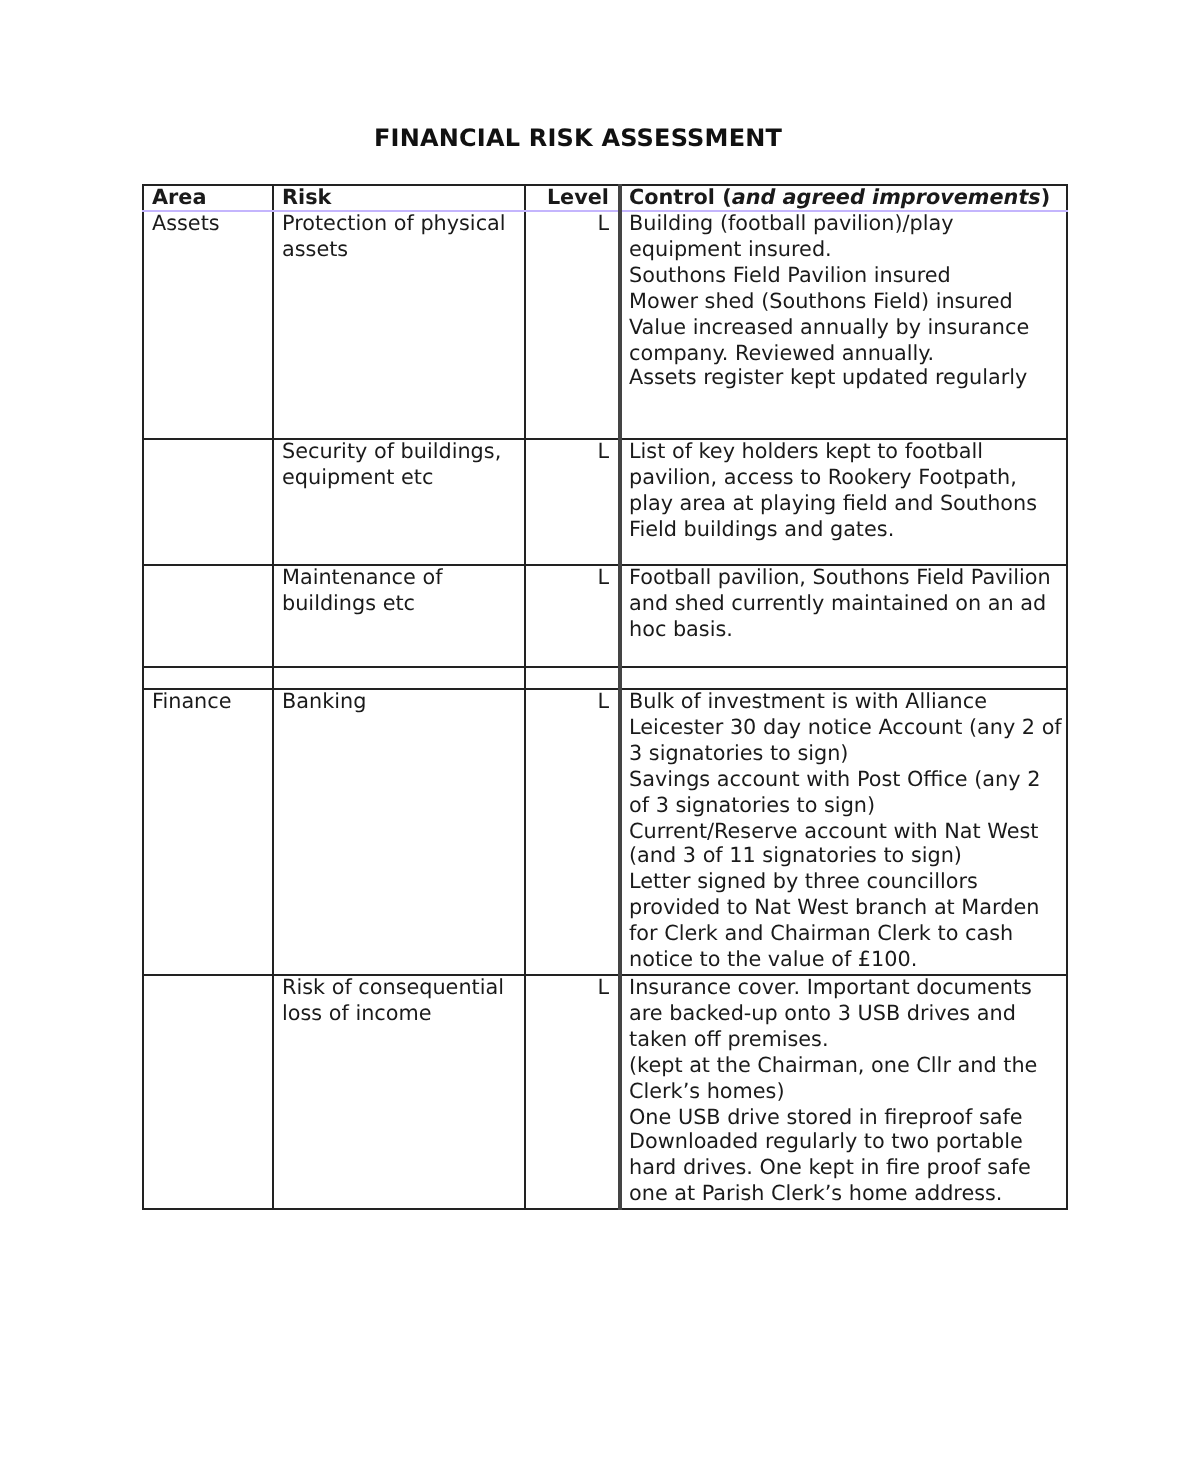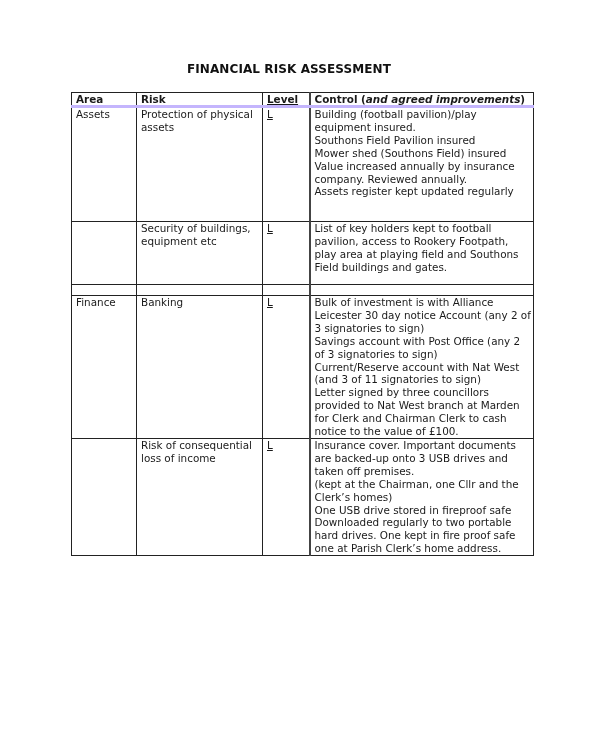--- a/index.html
+++ b/index.html
@@ -49,24 +49,23 @@
       height: 12px;
       line-height: 12px;
       padding-top: 0;
       padding-bottom: 0;
     }
     table.risk th em { font-style: italic; }
     table.risk td.col-control, table.risk th.col-control {
       border-left: 2px solid #444;
     }
     table.risk td.col-level, table.risk th.col-level {
-      text-align: left;
-      text-decoration: underline;
+      text-align: right;
     }
-    table.risk tr.header-row th { border-bottom: 3px solid #c4b5fd; }
+    table.risk tr.header-row th { border-bottom: 1px solid #c4b5fd; }
     .cline { display: block; white-space: nowrap; }
     tr.spacer td { height: 10px; padding: 0; }
     tr.r1 td { height: 113px; margin-left: 48px; }
     tr.r2 td { height: 62px; }
     tr.r3 td { height: 50px; }
     tr.r4 td { height: 141px; }
     tr.r5 td { height: 116px; }
     tr.r6 td { height: 40px; }
     .risk-text { display: block; }
   </style>
@@ -118,20 +117,33 @@
       </td>
       <td class="col-level">L</td>
       <td class="col-control">
         <span class="cline">List of key holders kept to football</span>
         <span class="cline">pavilion, access to Rookery Footpath,</span>
         <span class="cline">play area at playing field and Southons</span>
         <span class="cline">Field buildings and gates.</span>
       </td>
     </tr>
 
+    <tr class="r3">
+      <td></td>
+      <td>
+        <span class="risk-text">Maintenance of</span>
+        <span class="risk-text">buildings etc</span>
+      </td>
+      <td class="col-level">L</td>
+      <td class="col-control">
+        <span class="cline">Football pavilion, Southons Field Pavilion</span>
+        <span class="cline">and shed currently maintained on an ad</span>
+        <span class="cline">hoc basis.</span>
+      </td>
+    </tr>
 
     <tr class="spacer">
       <td></td>
       <td></td>
       <td class="col-level"></td>
       <td class="col-control"></td>
     </tr>
 
     <tr class="r4">
       <td>Finance</td>

